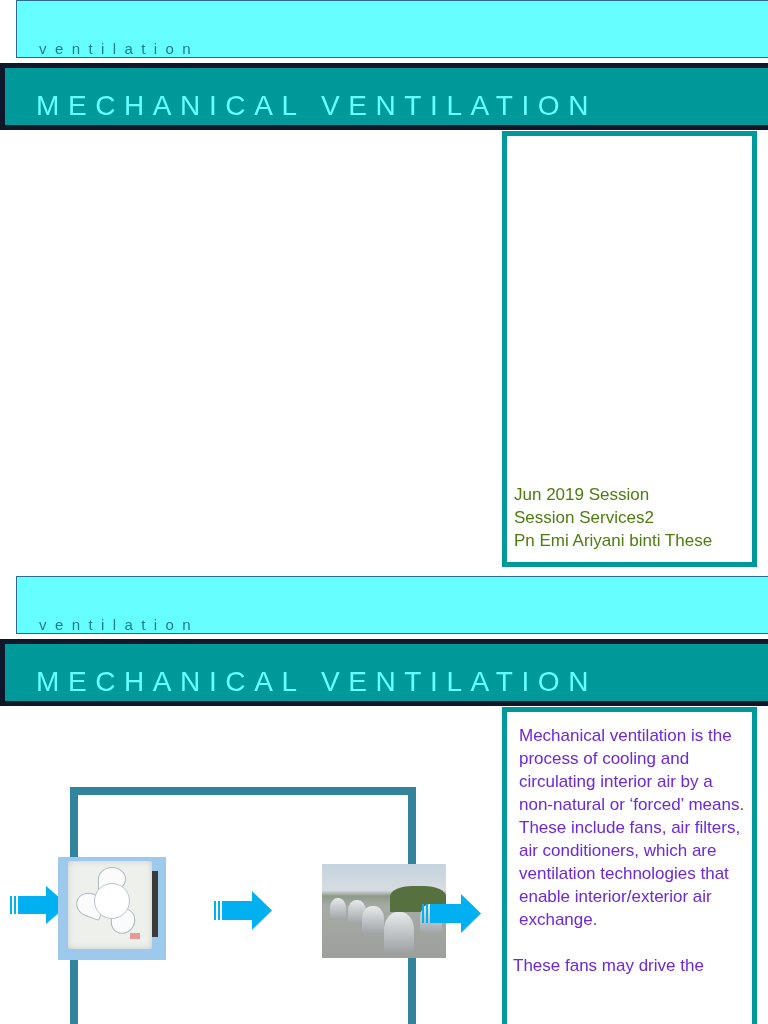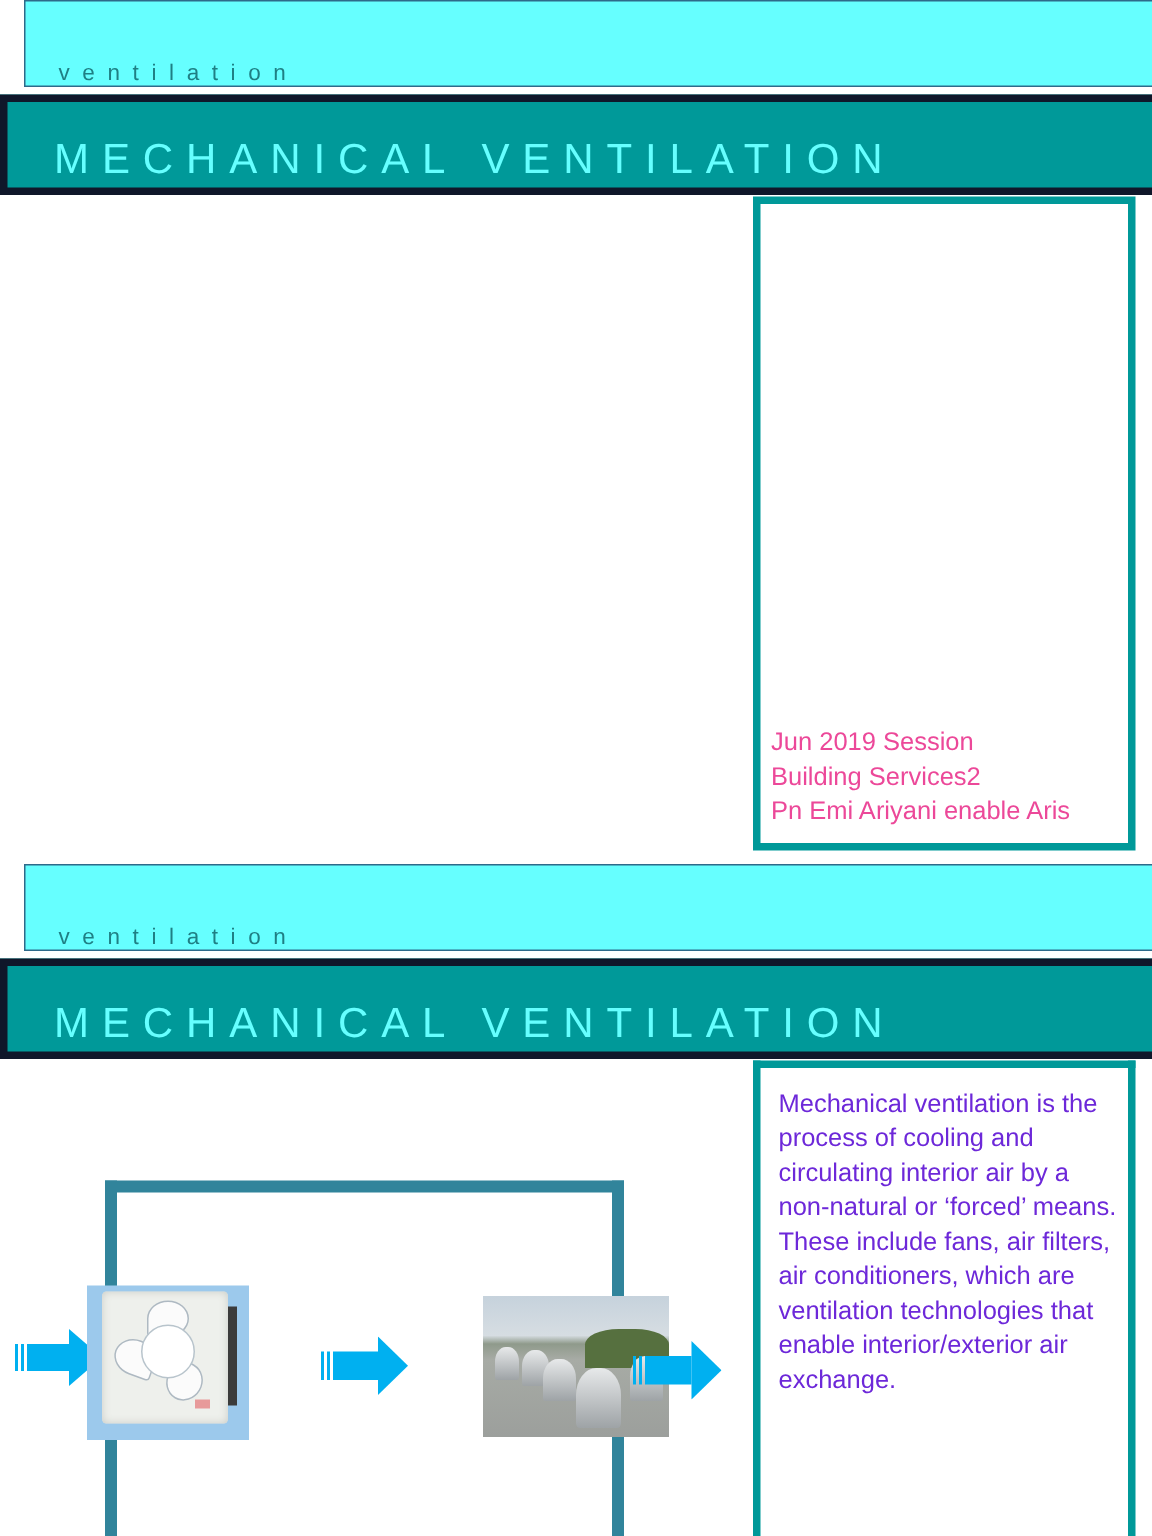--- a/index.html
+++ b/index.html
@@ -38,21 +38,21 @@
   .info-box {
     position: absolute; left: 502px; width: 245px;
     border: 5px solid #009999;
     background: #fff;
   }
   .slide-1 .info-box { top: 131px; height: 426px; }
   .slide-2 .info-box { top: 131px; height: 330px; border-bottom: none; }
 
   .session-lines {
     position: absolute; left: 7px; bottom: 10px;
-    font-size: 17px; line-height: 23px; color: #ec4899;
+    font-size: 17px; line-height: 23px; color: #4d7c0f;
   }
   .session-lines div { white-space: nowrap; }
 
   .desc {
     position: absolute; left: 12px; top: 12px; width: 230px;
     font-size: 17px; line-height: 23px; color: #6d28d9;
   }
   .desc p { margin: 0; }
   .desc .p2 { margin-top: 23px; margin-left: -6px; }
 
@@ -106,22 +106,22 @@
 <div class="slide slide-1">
   <div class="band-top">
     <span class="kicker">ventilation</span>
   </div>
   <div class="band-title">
     <span class="title">MECHANICAL VENTILATION</span>
   </div>
   <div class="info-box">
     <div class="session-lines">
       <div>Jun 2019 Session</div>
-      <div>Building Services2</div>
-      <div>Pn Emi Ariyani enable Aris</div>
+      <div>Session Services2</div>
+      <div>Pn Emi Ariyani binti These</div>
     </div>
   </div>
 </div>
 
 <div class="slide slide-2">
   <div class="band-top">
     <span class="kicker">ventilation</span>
   </div>
   <div class="band-title">
     <span class="title">MECHANICAL VENTILATION</span>
@@ -166,15 +166,16 @@
   <svg class="arrow" style="left:422px; top:318px;" width="59" height="39" viewBox="0 0 59 39">
     <rect x="0" y="10" width="2" height="19" fill="#00b0f0"></rect>
     <rect x="4" y="10" width="2" height="19" fill="#00b0f0"></rect>
     <rect x="8" y="10" width="31" height="19" fill="#00b0f0"></rect>
     <polygon points="39,0 59,19.5 39,39" fill="#00b0f0"></polygon>
   </svg>
 
   <div class="info-box">
     <div class="desc">
       <p>Mechanical ventilation is the process of cooling and circulating interior air by a non-natural or ‘forced’ means. These include fans, air filters, air conditioners, which are ventilation technologies that enable interior/exterior air exchange.</p>
+      <p class="p2">These fans may drive the</p>
     </div>
   </div>
 </div>
 
 </body></html>

